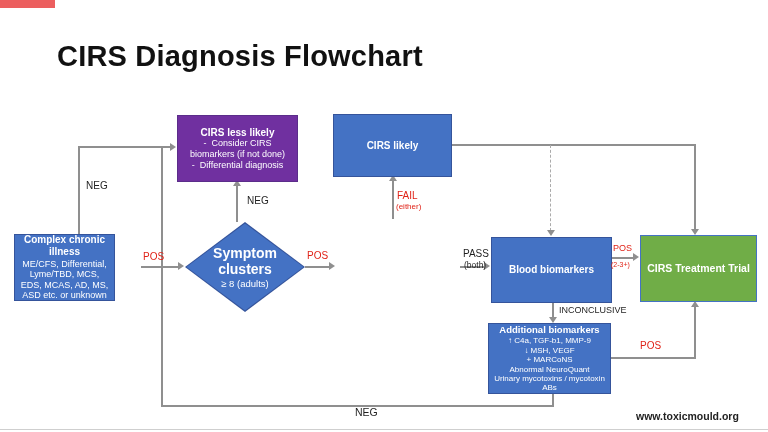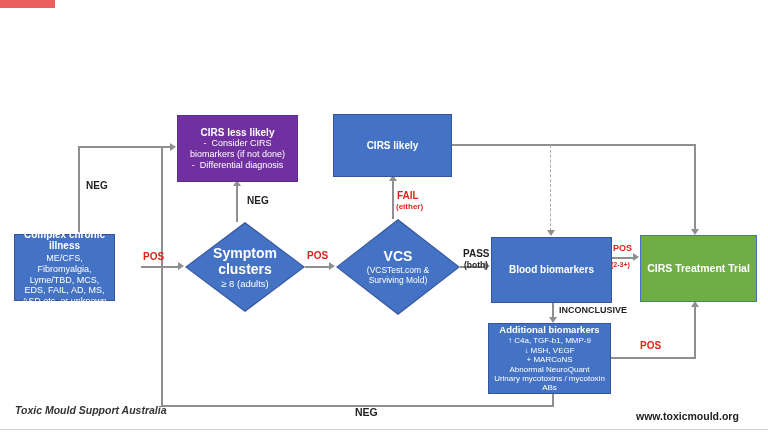--- a/index.html
+++ b/index.html
@@ -41,34 +41,35 @@
   .d-outer{inset:0;background:var(--box_blue_border);}
   .d-inner{inset:1.5px;background:var(--box_blue);}
   .d-text{
     position:absolute;inset:0;display:flex;flex-direction:column;justify-content:center;align-items:center;
     color:#fff;text-align:center;line-height:1.2;
   }
   .d-text .nt{font-size:14px;}
   .d-text .ns{font-size:8.5px;}
   .d-text .inner-w{width:78px;}
   
-  .lbl{position:absolute;font-weight:700;font-size:10px;color:var(--text_dark);line-height:1;}
+  .lbl{position:absolute;font-weight:400;font-size:10px;color:var(--text_dark);line-height:1;}
   .lbl.red{color:var(--label_red);}
   .lbl.sub{font-size:8px;}
   .lbl.tiny{font-size:7px;}
   .lbl.s9{font-size:9px;}
   .footer-left{position:absolute;left:15px;top:404px;font-size:10.5px;font-style:italic;font-weight:700;color:#333;}
   .footer-right{position:absolute;left:636px;top:410px;font-size:10.5px;font-weight:700;color:#222;}
   .divider{position:absolute;left:0;top:429px;width:768px;height:1px;background:var(--divider);}
 </style>
 </head>
 <body>
 
 <div class="slide">
   <div class="accent-bar"></div>
+  <h1 class="title">CIRS Diagnosis Flowchart</h1>
 
   <div class="line v" style="left:78px;top:147px;height:87px"></div>
   <div class="line h" style="left:78px;top:146px;width:94px"></div>
   <div class="line v" style="left:161px;top:147px;height:259px"></div>
   <div class="line h" style="left:161px;top:405px;width:393px"></div>
   <div class="line v" style="left:552px;top:394px;height:12px"></div>
   <div class="line h" style="left:141px;top:266px;width:39px"></div>
   <div class="line v" style="left:236px;top:186px;height:36px"></div>
   <div class="line h" style="left:305px;top:266px;width:25px"></div>
   <div class="line v" style="left:392px;top:181px;height:38px"></div>
@@ -88,21 +89,21 @@
   <div class="ar up" style="left:389px;top:175px"></div>
   <div class="ar right" style="left:484px;top:262px"></div>
   <div class="ar down" style="left:691px;top:229px"></div>
   <div class="ar down" style="left:547px;top:230px"></div>
   <div class="ar right" style="left:633px;top:253px"></div>
   <div class="ar down" style="left:549px;top:317px"></div>
   <div class="ar up" style="left:691px;top:301px"></div>
 
   <div class="box blue" style="left:14px;top:234px;width:101px;height:67px">
     <div class="nt">Complex chronic illness</div>
-    <div class="nb">ME/CFS, Fibromyalgia, Lyme/TBD, MCS, EDS, FAIL, AD, MS, ASD etc. or unknown</div>
+    <div class="nb">ME/CFS, Differential, Lyme/TBD, MCS, EDS, MCAS, AD, MS, ASD etc. or unknown</div>
   </div>
 
   <div class="box purple" style="left:177px;top:115px;width:121px;height:67px">
     <div class="nt">CIRS less likely</div>
     <div class="pitem">Consider CIRS biomarkers (if not done)</div>
     <div class="pitem">Differential diagnosis</div>
   </div>
 
   <div class="box blue" style="left:333px;top:114px;width:119px;height:63px">
     <div class="nt">CIRS likely</div>
@@ -110,28 +111,20 @@
 
   <div class="diamond" style="left:185px;top:222px;width:120px;height:90px">
     <div class="d-outer"></div>
     <div class="d-inner"></div>
     <div class="d-text">
       <div class="nt inner-w">Symptom clusters</div>
       <div class="ns" style="font-size:9.5px">≥ 8 (adults)</div>
     </div>
   </div>
 
-  <div class="diamond" style="left:336px;top:219px;width:124px;height:96px">
-    <div class="d-outer"></div>
-    <div class="d-inner"></div>
-    <div class="d-text">
-      <div class="nt">VCS</div>
-      <div class="ns inner-w">(VCSTest.com &amp; Surviving Mold)</div>
-    </div>
-  </div>
 
   <div class="box blue" style="left:491px;top:237px;width:121px;height:66px">
     <div class="nt" style="font-size:10px">Blood biomarkers</div>
   </div>
 
   <div class="box blue" style="left:488px;top:323px;width:123px;height:71px">
     <div class="nt" style="font-size:9.5px">Additional biomarkers</div>
     <div class="small-lines">
       <div>↑ C4a, TGF-b1, MMP-9</div>
       <div>↓ MSH, VEGF</div>
@@ -152,16 +145,15 @@
   <div class="lbl red" style="left:397px;top:191px">FAIL</div>
   <div class="lbl red sub" style="left:396px;top:203px">(either)</div>
   <div class="lbl" style="left:463px;top:249px">PASS</div>
   <div class="lbl sub" style="left:464px;top:261px;font-size:8.5px">(both)</div>
   <div class="lbl red s9" style="left:613px;top:244px">POS</div>
   <div class="lbl red tiny" style="left:611px;top:261px">(2-3+)</div>
   <div class="lbl s9" style="left:559px;top:306px">INCONCLUSIVE</div>
   <div class="lbl red" style="left:640px;top:341px">POS</div>
   <div class="lbl" style="left:355px;top:407px;font-size:10.5px">NEG</div>
 
-  <div class="footer-left">Toxic Mould Support Australia</div>
   <div class="footer-right">www.toxicmould.org</div>
   <div class="divider"></div>
 </div>
 
 </body></html>

